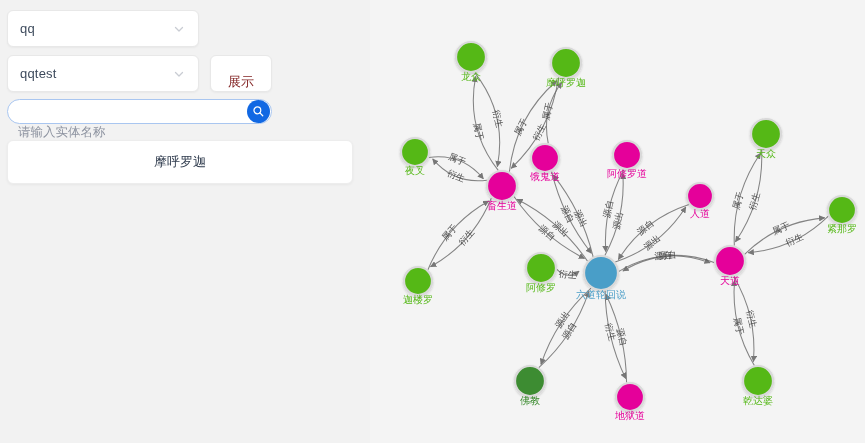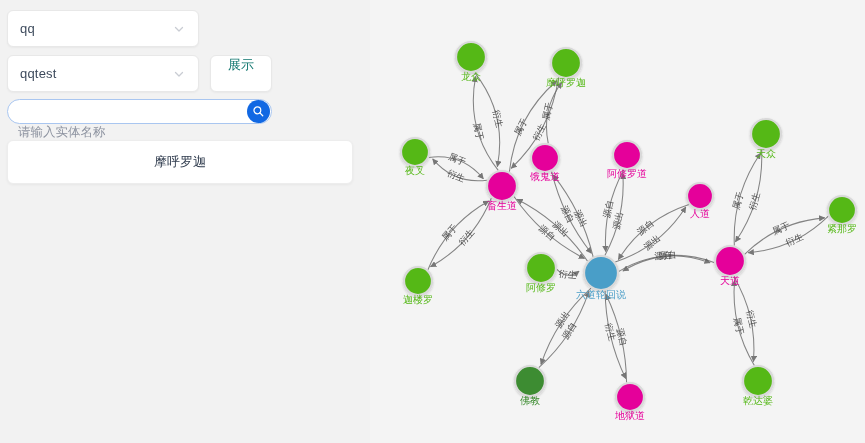--- a/index.html
+++ b/index.html
@@ -49,23 +49,23 @@
   #select-db  { left: 7px;  top: 10px; width: 192px; height: 37px; }
   #select-tbl { left: 7px;  top: 55px; width: 192px; height: 37px; }
   #btn-show {
     position: absolute;
     left: 210px; top: 55px;
     width: 62px; height: 37px;
     background: #ffffff;
     border: 1px solid #e8e8e8;
     border-radius: 6px;
     box-shadow: 0 1px 2px rgba(0,0,0,0.045);
-    display: flex; align-items: flex-start; justify-content: center;
+    display: flex; align-items: flex-end; justify-content: center;
     font-size: 13px;
-    color: #0f766e;
+    color: #7f1d1d;
     cursor: pointer;
     box-sizing: border-box;
   }
   #search-wrap {
     position: absolute;
     left: 7px; top: 99px;
     width: 265px; height: 25px;
     background: #ffffff;
     border: 1px solid #a9c6f0;
     border-radius: 13px;

